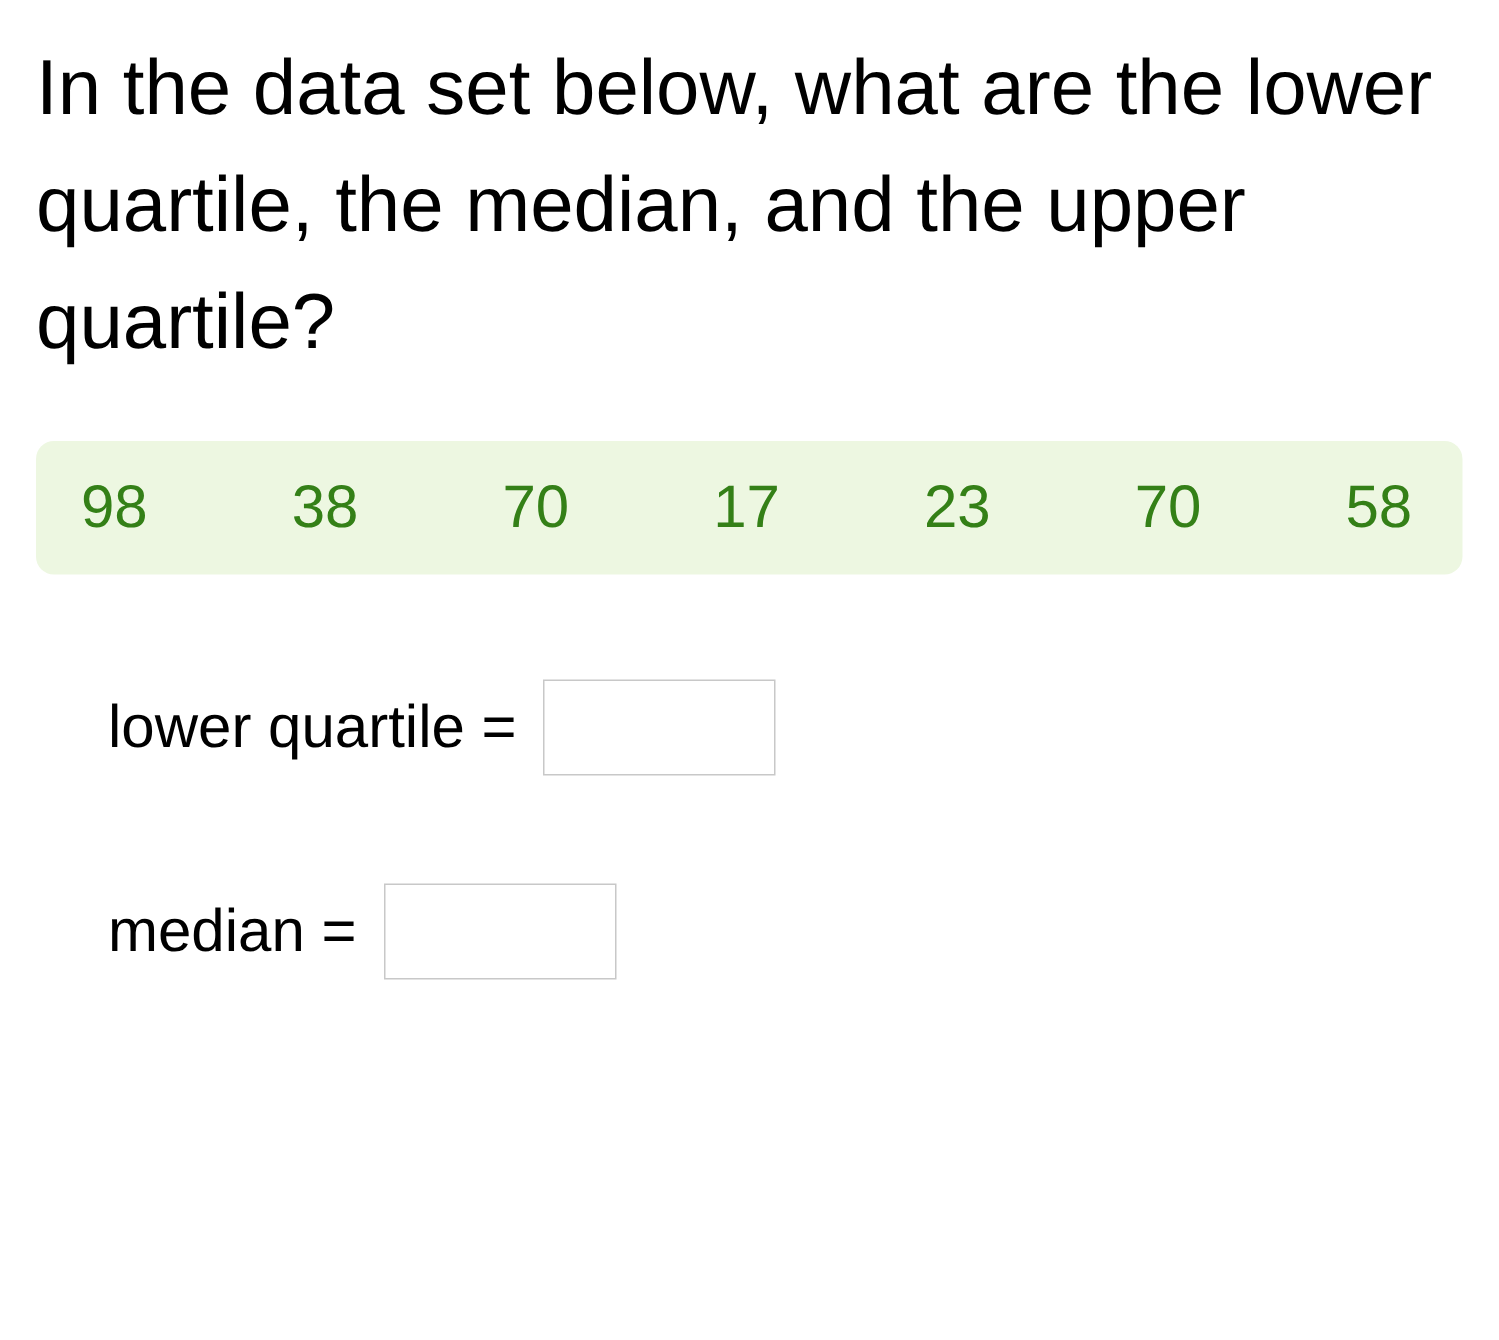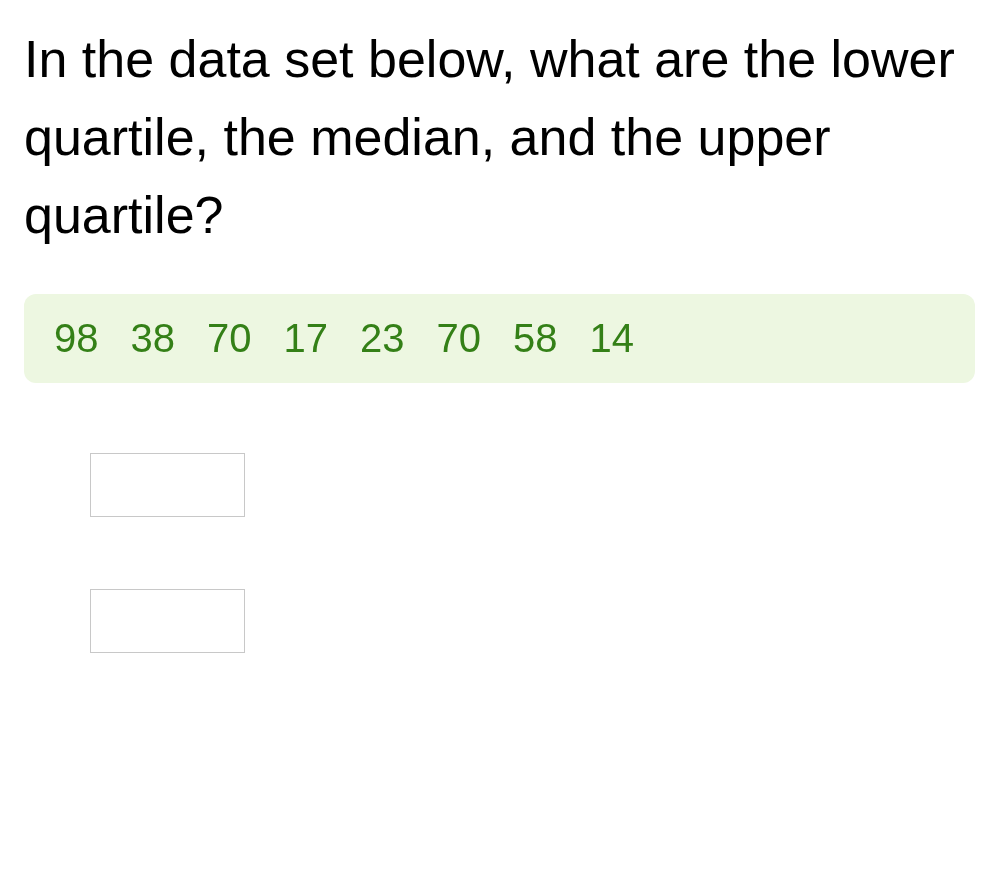--- a/index.html
+++ b/index.html
@@ -18,21 +18,21 @@
       line-height: 1.5;
       color: #000000;
       margin-bottom: 40px;
     }
     .data-set {
       background: #edf7e1;
       border-radius: 12px;
       padding: 22px 30px;
       margin-bottom: 70px;
       display: flex;
-      gap: 32px;
+      gap: 96px;
     }
     .data-value {
       font-size: 40px;
       color: #348017;
       font-family: Verdana, Geneva, sans-serif;
     }
     .answers {
       padding-left: 48px;
     }
     .answer-row {
@@ -68,18 +68,20 @@
   <span class="data-value">70</span>
   <span class="data-value">17</span>
   <span class="data-value">23</span>
   <span class="data-value">70</span>
   <span class="data-value">58</span>
   <span class="data-value">14</span>
 </div>
 
 <div class="answers">
   <div class="answer-row">
+    <span class="answer-label">lower quartile =</span>
     <input type="text" class="answer-input" value="" style="">
   </div>
   <div class="answer-row">
+    <span class="answer-label">median =</span>
     <input type="text" class="answer-input" value="" style="">
   </div>
 </div>
 
 </body></html>

